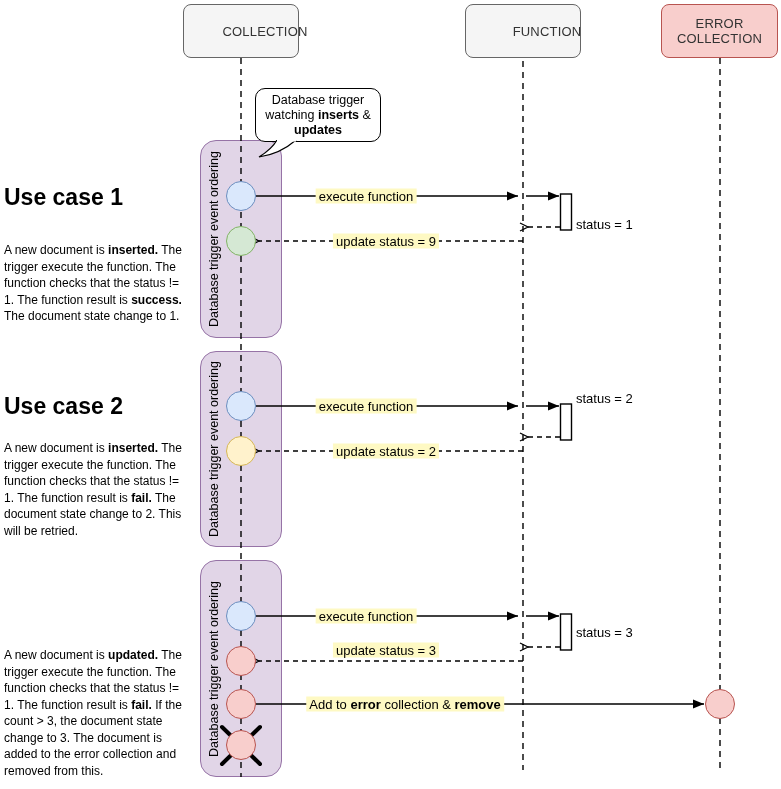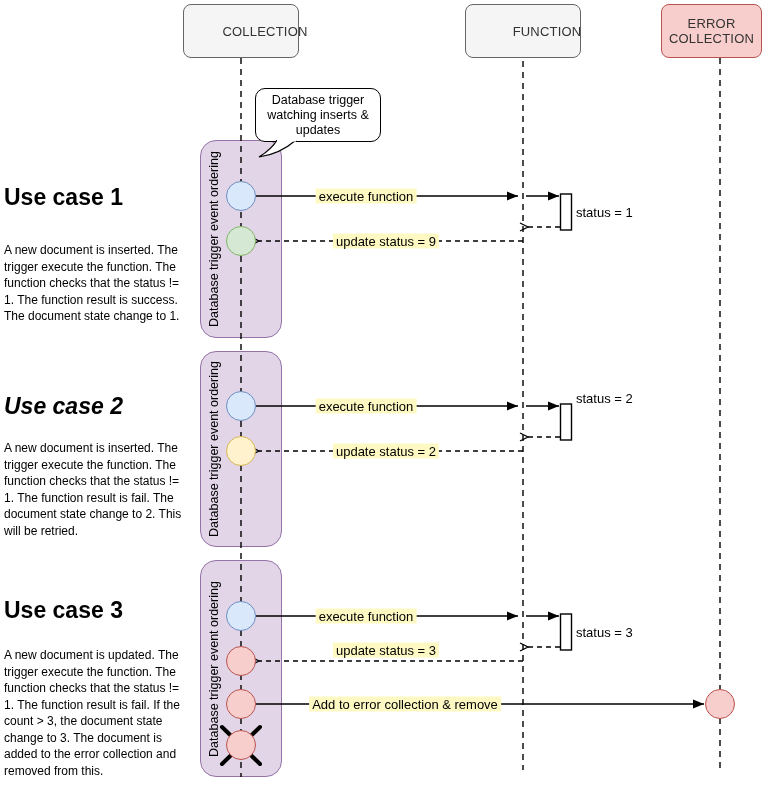--- a/index.html
+++ b/index.html
@@ -12,21 +12,21 @@
     position:absolute;top:4px;height:54px;border-radius:8px;
     display:flex;align-items:center;justify-content:center;text-align:center;
     font-size:13px;color:#333;letter-spacing:.2px;line-height:15px;z-index:4;
     box-sizing:border-box;
     padding-left:48px;
   }
   .actor.gray{background:#f5f5f5;border:1px solid #666;}
   .actor.red{background:#f8cecc;border:1px solid #b85450;color:#333;}
   #actor-collection{left:183px;width:116px;}
   #actor-function{left:465px;width:116px;}
-  #actor-error{left:661px;width:101px;padding:0 24px;}
+  #actor-error{left:661px;width:117px;padding:0 24px;}
   
   #lines{position:absolute;left:0;top:0;z-index:2;}
   
   .frag{
     position:absolute;left:200px;width:82px;background:#e1d5e7;border:1px solid #9673a6;
     border-radius:16px;z-index:1;box-sizing:border-box;
   }
   #frag1{top:140px;height:198px;}
   #frag2{top:351px;height:196px;}
   #frag3{top:560px;height:217px;}
@@ -60,23 +60,23 @@
   }
   #note-tail{position:absolute;left:256px;top:140px;z-index:5;}
   
   .uc-title{
     position:absolute;left:4px;width:230px;font-size:23px;font-weight:bold;z-index:4;
   }
   .uc-desc{
     position:absolute;left:4px;width:188px;font-size:12px;line-height:16.5px;z-index:4;
   }
   #uc1-title{top:184px;} #uc1-desc{top:242px;}
-  #uc2-title{top:393px;font-style:italic;} #uc2-desc{top:440px;}
+  #uc2-title{top:393px;} #uc2-desc{top:440px;}
   #uc3-title{top:597px;} #uc3-desc{top:647px;}
-  b{font-weight:normal;}
+  b{font-weight:bold;}
 </style>
 </head>
 <body>
 
 <div id="canvas">
 
   <div class="actor gray" id="actor-collection">COLLECTION</div>
   <div class="actor gray" id="actor-function">FUNCTION</div>
   <div class="actor red" id="actor-error">ERROR COLLECTION</div>
 
@@ -164,21 +164,21 @@
   <div class="dot green" style="left:226px;top:226px;"></div>
   <div class="dot blue" style="left:226px;top:391px;"></div>
   <div class="dot yellow" style="left:226px;top:436px;"></div>
   <div class="dot blue" style="left:226px;top:601px;"></div>
   <div class="dot pink" style="left:226px;top:646px;"></div>
   <div class="dot pink" style="left:226px;top:689px;"></div>
   <div class="dot pink" style="left:226px;top:730px;"></div>
   <div class="dot pink" style="left:705px;top:689px;"></div>
 
   <div class="msg" style="left:366px;top:196px;">execute function</div>
-  <div class="status" style="left:576px;top:212px;">status = 1</div>
+  <div class="status" style="left:576px;top:224px;">status = 1</div>
   <div class="msg" style="left:386px;top:241px;">update status = 9</div>
 
   <div class="msg" style="left:366px;top:406px;">execute function</div>
   <div class="status" style="left:576px;top:398px;">status = 2</div>
   <div class="msg" style="left:386px;top:451px;">update status = 2</div>
 
   <div class="msg" style="left:366px;top:616px;">execute function</div>
   <div class="status" style="left:576px;top:632px;">status = 3</div>
   <div class="msg" style="left:386px;top:650px;text-align:right;">update status = 3</div>
   <div class="msg" style="left:381px;top:704px;margin-left:24px;"><span>Add to </span><b>error</b><span> collection &amp; </span><b>remove</b></div>
@@ -190,16 +190,15 @@
     <path d="M40,0 Q24,14 3,17 Q16,9 21,0" fill="#fff" stroke="#000" stroke-width="1.2"></path>
     <rect x="21" y="0" width="19" height="1.6" fill="#fff"></rect>
   </svg>
 
   <div class="uc-title" id="uc1-title">Use case 1</div>
   <div class="uc-desc" id="uc1-desc"><span>A new document is </span><b>inserted.</b><span> The trigger execute the function. The function checks that the status != 1. The function result is </span><b>success.</b><span> The document state change to 1.</span></div>
 
   <div class="uc-title" id="uc2-title">Use case 2</div>
   <div class="uc-desc" id="uc2-desc"><span>A new document is </span><b>inserted.</b><span> The trigger execute the function. The function checks that the status != 1. The function result is </span><b>fail.</b><span> The document state change to 2. This will be retried.</span></div>
 
-  <div class="uc-title" id="uc3-title">Use case 3</div>
   <div class="uc-desc" id="uc3-desc"><span>A new document is </span><b>updated.</b><span> The trigger execute the function. The function checks that the status != 1. The function result is </span><b>fail.</b><span> If the count &gt; 3, the document state change to 3. The document is added to the error collection and removed from this.</span></div>
 
 </div>
 
 </body></html>

